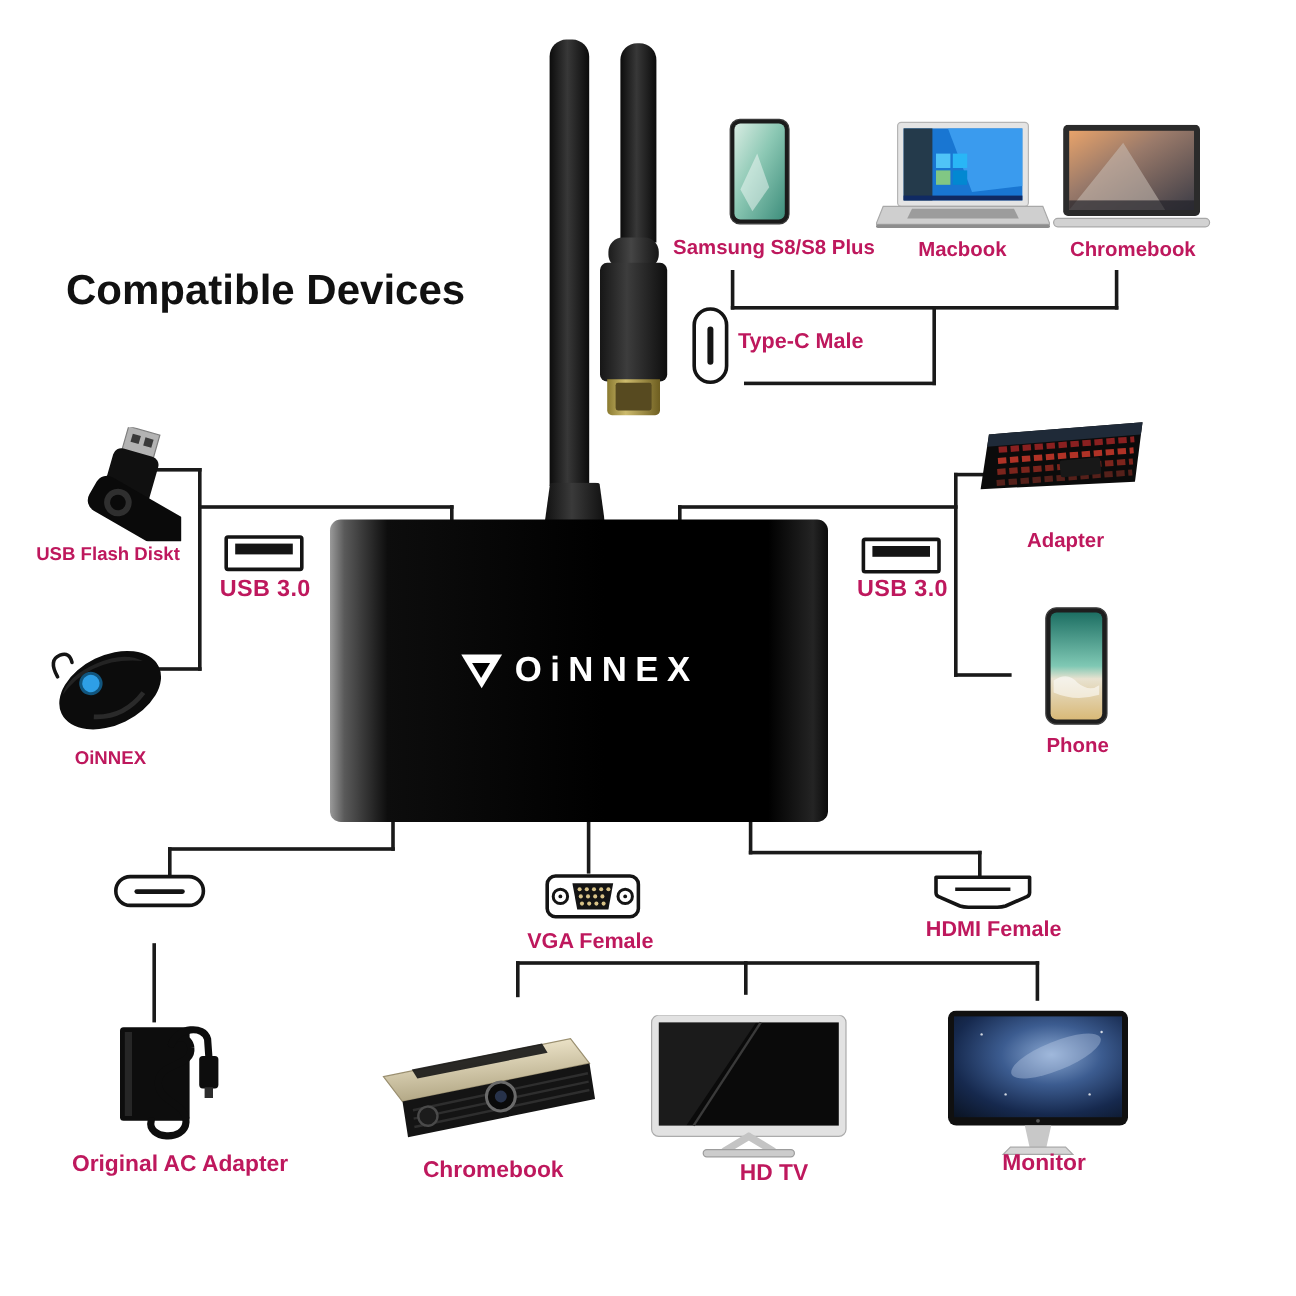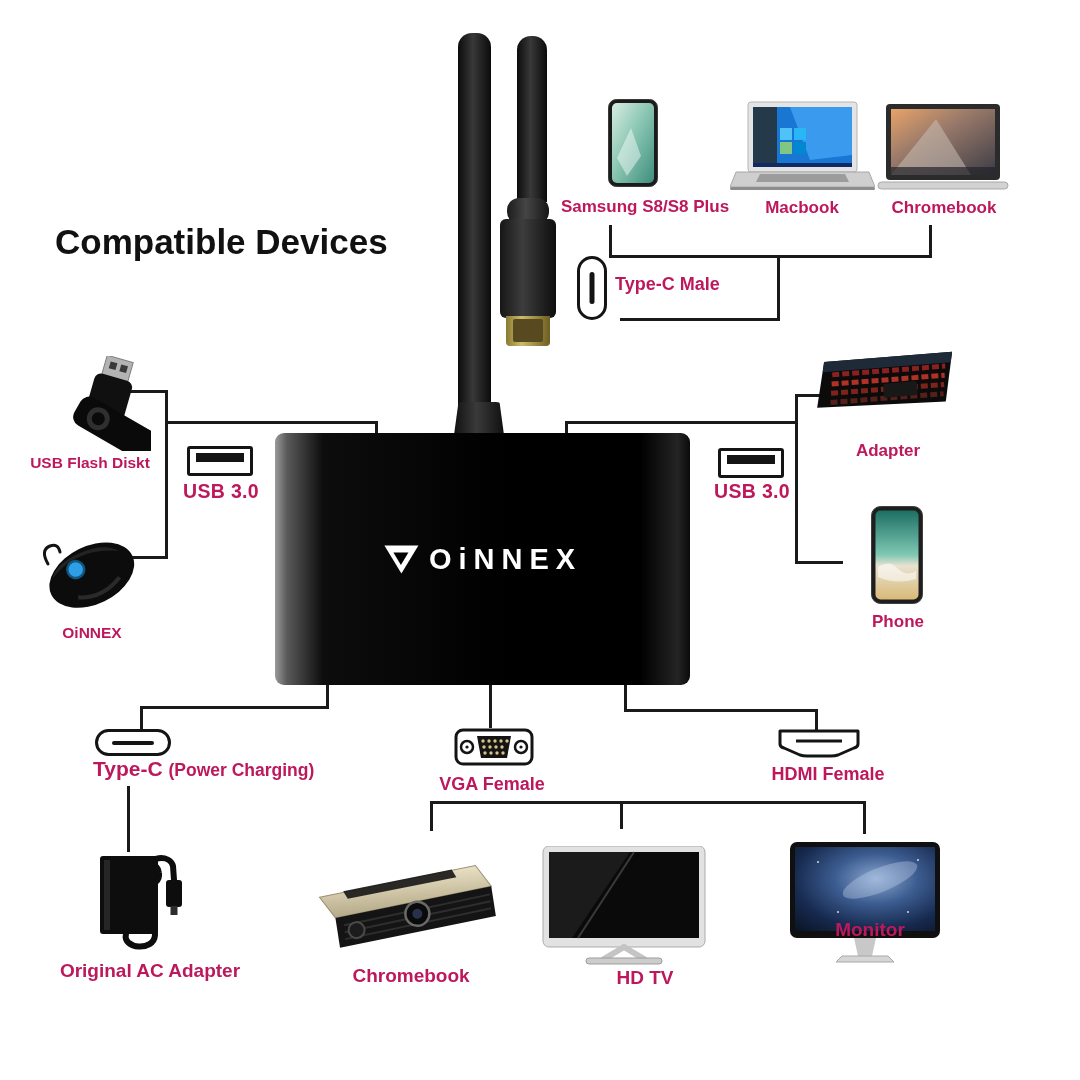--- a/index.html
+++ b/index.html
@@ -206,24 +206,20 @@
       </defs>
     <rect x="1.5" y="1.5" width="51" height="97" rx="9" fill="#1e1e1e" stroke="#404040"></rect>
     <rect x="5.5" y="5.5" width="43" height="89" rx="5" fill="url(#ph2)"></rect>
     <path d="M8,62 q12,-8 20,2 q10,8 18,2 l0,8 q-20,6 -38,-2z" fill="#ffffff" opacity="0.55"></path>
   </svg>
   <div class="lbl devlbl ctr abs" style="left:898px;top:612px;">Phone</div>
 
   <div class="tcfem" style="left:95px;top:729px;">
       <div class="bar"></div>
     </div>
-  <div class="lbl abs" style="left:93px;top:757px;font-size:21px;">
-    <span>Type-C</span>
-    <span style="font-size:17.5px;"> (Power Charging)</span>
-  </div>
 
   <svg class="abs" style="left:454px;top:728px;" width="80" height="38" viewBox="0 0 80 38">
     <rect x="2" y="2" width="76" height="34" rx="7" fill="#fff" stroke="#141414" stroke-width="3"></rect>
     <circle cx="13" cy="19" r="6" fill="none" stroke="#141414" stroke-width="2.5"></circle>
       <circle cx="13" cy="19" r="1.6" fill="#141414"></circle>
     <circle cx="67" cy="19" r="6" fill="none" stroke="#141414" stroke-width="2.5"></circle>
       <circle cx="67" cy="19" r="1.6" fill="#141414"></circle>
     <polygon points="23,8 57,8 53,30 27,30" fill="#141414"></polygon>
     <g fill="#d8c287">
       <circle cx="29" cy="13" r="1.7"></circle>
@@ -307,15 +303,15 @@
     <g fill="#ffffff" opacity="0.8">
         <circle cx="30" cy="20" r="1"></circle>
         <circle cx="120" cy="70" r="1"></circle>
         <circle cx="50" cy="70" r="1"></circle>
         <circle cx="130" cy="18" r="1"></circle>
       </g>
     <circle cx="77" cy="92" r="1.6" fill="#555"></circle>
     <polygon points="66,96 88,96 84,114 70,114" fill="#c8c8c8"></polygon>
     <polygon points="54,114 100,114 106,120 48,120" fill="#d6d6d6" stroke="#a8a8a8"></polygon>
   </svg>
-  <div class="lbl ctr abs" style="left:870px;top:919px;font-size:19px;">Monitor</div>
+  <div class="lbl ctr abs" style="left:870px;top:959px;font-size:19px;">Monitor</div>
 
 </div>
 
 </body></html>

